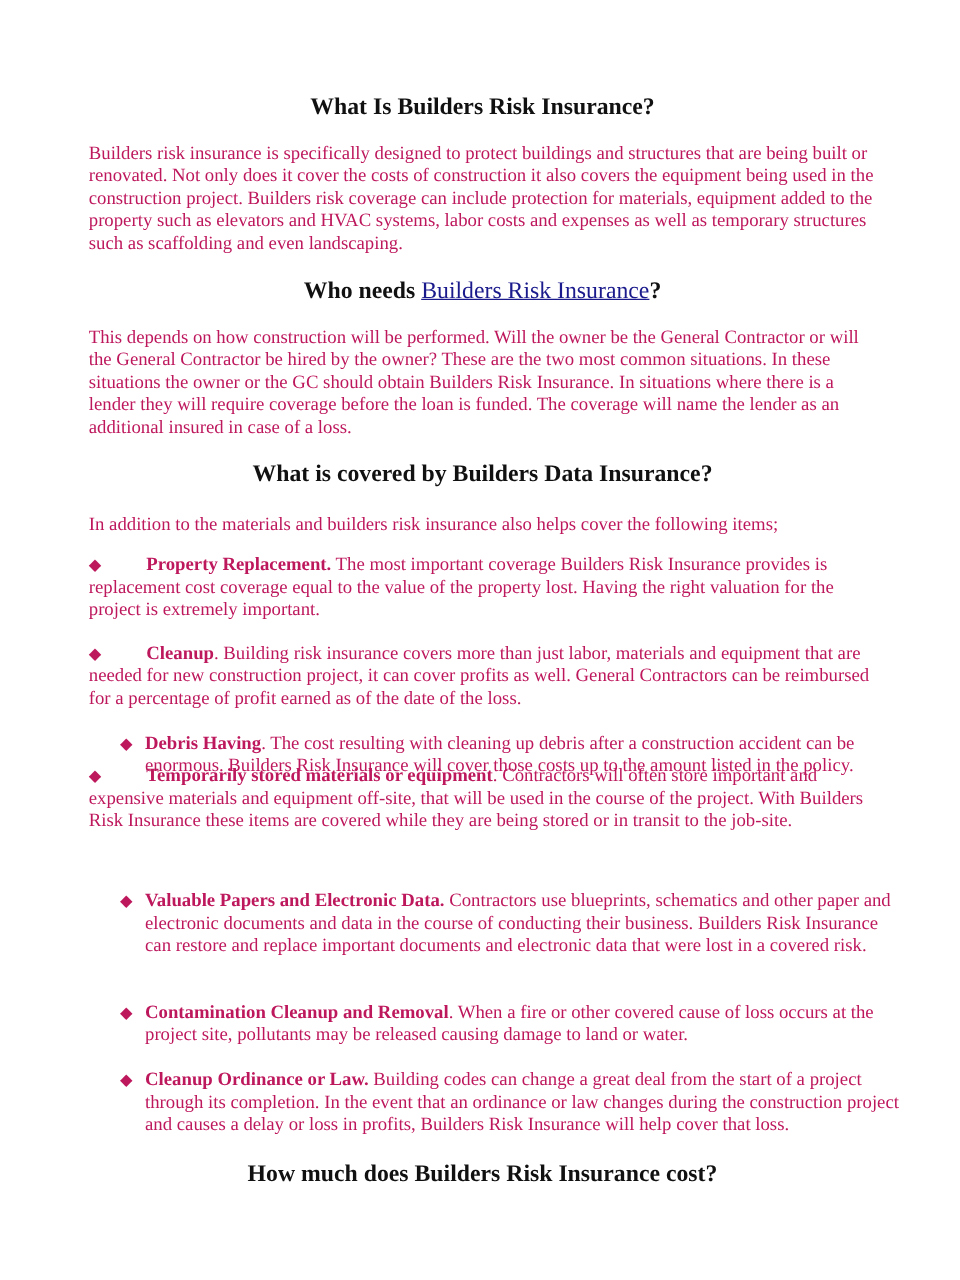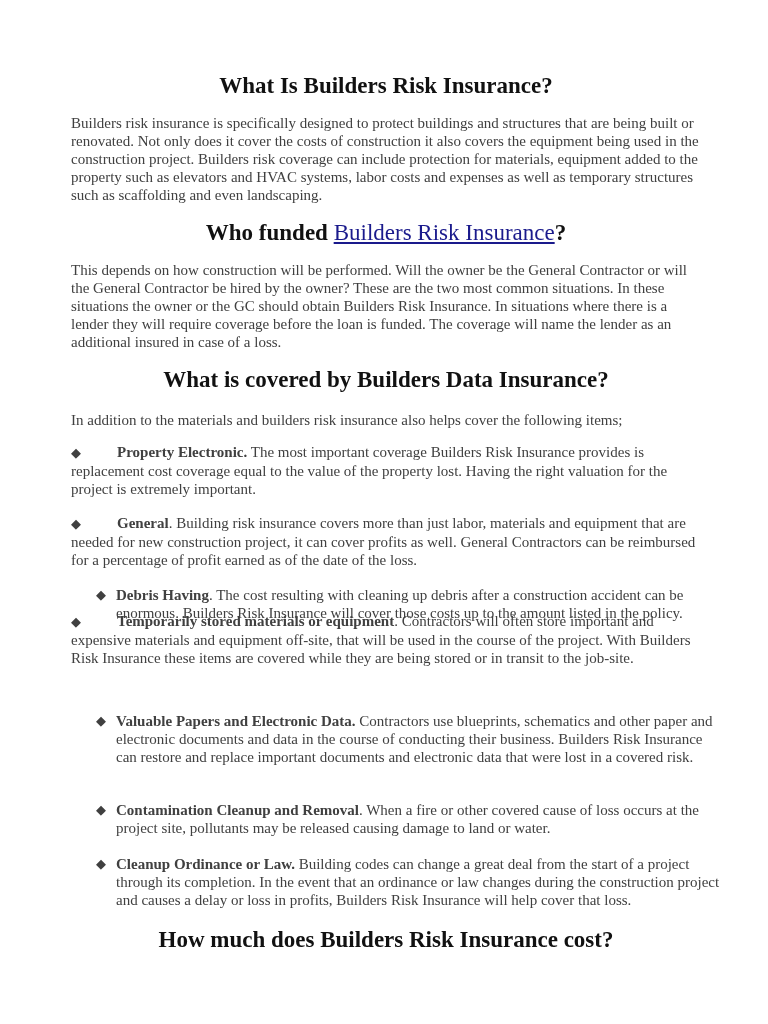--- a/index.html
+++ b/index.html
@@ -3,56 +3,56 @@
 <meta charset="utf-8">
 <style>
   html, body { margin: 0; padding: 0; background: #ffffff; }
   body {
     width: 768px; height: 1024px; overflow: hidden; position: relative;
     font-family: "Liberation Serif", "DejaVu Serif", serif;
     color: #111111;
   }
   .page { position: absolute; left: 71px; top: 0; width: 630px; }
   h2 {
-    font-size: 23px; font-weight: bold; text-align: center; margin: 0;
+    font-size: 19px; font-weight: bold; text-align: center; margin: 0;
     position: absolute; left: 0; width: 630px; line-height: 22px; color: #111;
   }
   p, .item {
     position: absolute; left: 0; margin: 0; font-size: 15px; line-height: 18px;
-    width: 632px; color: #404040;
+    width: 632px; color: #be185d;
   }
   a.link { color: #1a1a8c; text-decoration: underline; font-weight: normal; text-align: center; }
   .diamond { display: inline-block; width: 46px; font-size: 13px; }
   .item.indent { left: 25px; width: 610px; padding-left: 20px; }
   .item.indent .diamond2 { position: absolute; left: 0; top: 0; font-size: 13px; }
   b { font-weight: bold; }
 </style>
 </head>
 <body>
 
 <div class="page">
 
   <h2 style="top:75px">What Is Builders Risk Insurance?</h2>
 
   <p style="top:114px">Builders risk insurance is specifically designed to protect buildings and structures that are being built or renovated. Not only does it cover the costs of construction it also covers the equipment being used in the construction project. Builders risk coverage can include protection for materials, equipment added to the property such as elevators and HVAC systems, labor costs and expenses as well as temporary structures such as scaffolding and even landscaping.</p>
 
-  <h2 style="top:222px"><span>Who funded </span><a class="link" href="#">Builders Risk Insurance</a><span>?</span></h2>
+  <h2 style="top:222px"><span>Who needs </span><a class="link" href="#">Builders Risk Insurance</a><span>?</span></h2>
 
   <p style="top:261px">This depends on how construction will be performed. Will the owner be the General Contractor or will the General Contractor be hired by the owner? These are the two most common situations. In these situations the owner or the GC should obtain Builders Risk Insurance. In situations where there is a lender they will require coverage before the loan is funded. The coverage will name the lender as an additional insured in case of a loss.</p>
 
   <h2 style="top:369px">What is covered by Builders Data Insurance?</h2>
 
   <p style="top:411px">In addition to the materials and builders risk insurance also helps cover the following items;</p>
 
   <div class="item" style="top:443px">
-    <span class="diamond">◆</span><b>Property Electronic.</b><span> The most important coverage Builders Risk Insurance provides is replacement cost coverage equal to the value of the property lost. Having the right valuation for the project is extremely important.</span>
+    <span class="diamond">◆</span><b>Property Replacement.</b><span> The most important coverage Builders Risk Insurance provides is replacement cost coverage equal to the value of the property lost. Having the right valuation for the project is extremely important.</span>
   </div>
 
   <div class="item" style="top:514px">
-    <span class="diamond">◆</span><b>General</b><span>. Building risk insurance covers more than just labor, materials and equipment that are needed for new construction project, it can cover profits as well. General Contractors can be reimbursed for a percentage of profit earned as of the date of the loss.</span>
+    <span class="diamond">◆</span><b>Cleanup</b><span>. Building risk insurance covers more than just labor, materials and equipment that are needed for new construction project, it can cover profits as well. General Contractors can be reimbursed for a percentage of profit earned as of the date of the loss.</span>
   </div>
 
   <div class="item indent" style="top:586px">
     <span class="diamond2">◆</span><b>Debris Having</b><span>. The cost resulting with cleaning up debris after a construction accident can be enormous. Builders Risk Insurance will cover those costs up to the amount listed in the policy.</span>
   </div>
 
   <div class="item" style="top:612px">
     <span class="diamond">◆</span><b>Temporarily stored materials or equipment</b><span>. Contractors will often store important and expensive materials and equipment off-site, that will be used in the course of the project. With Builders Risk Insurance these items are covered while they are being stored or in transit to the job-site.</span>
   </div>
 

